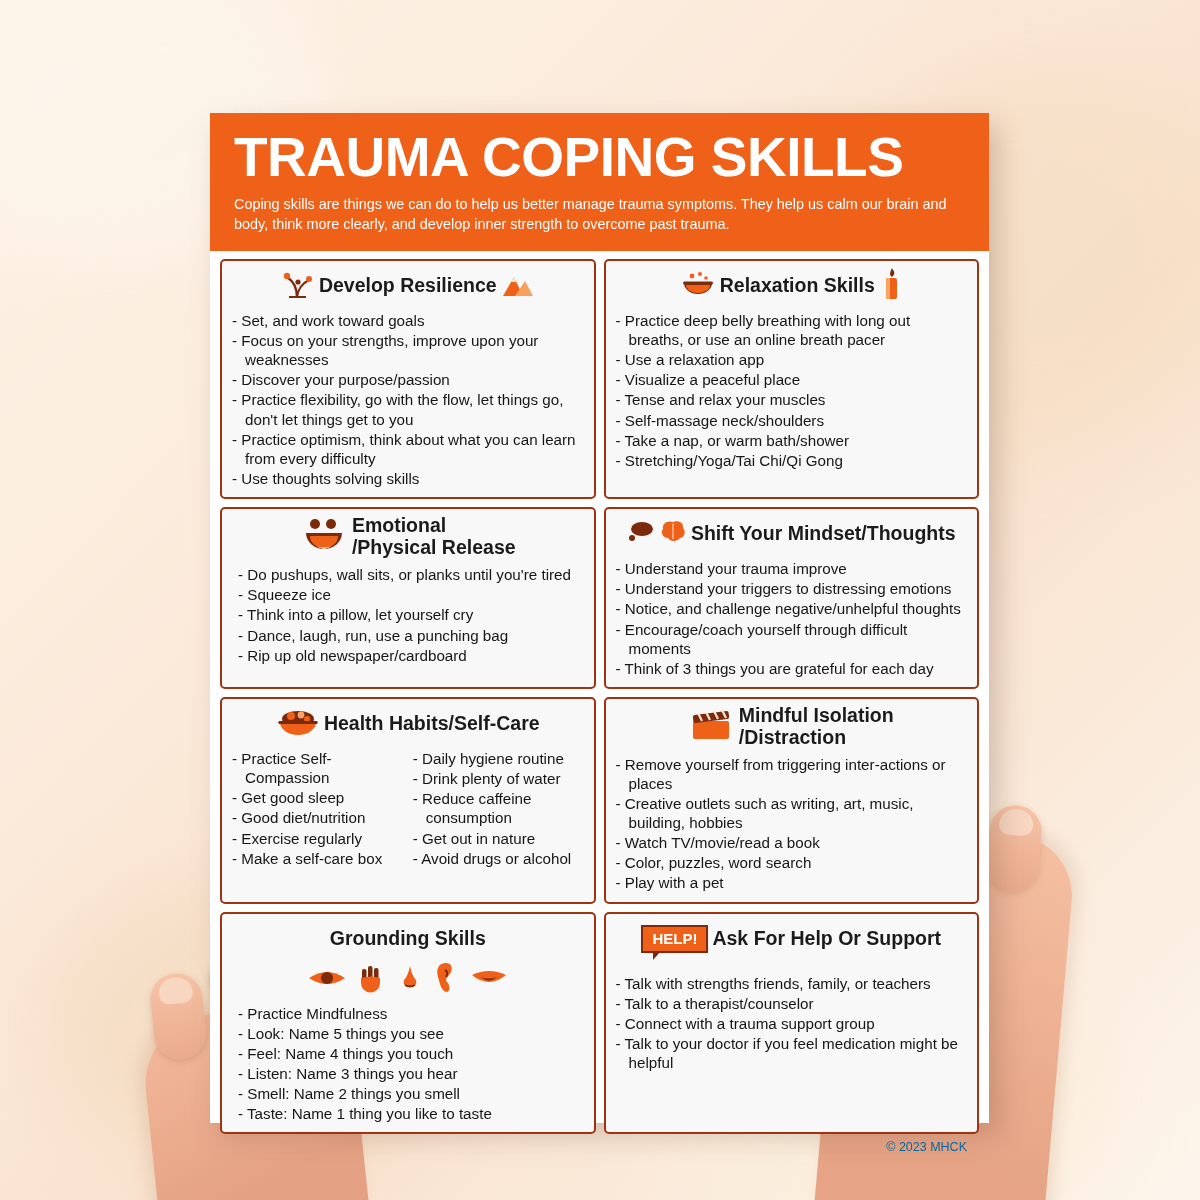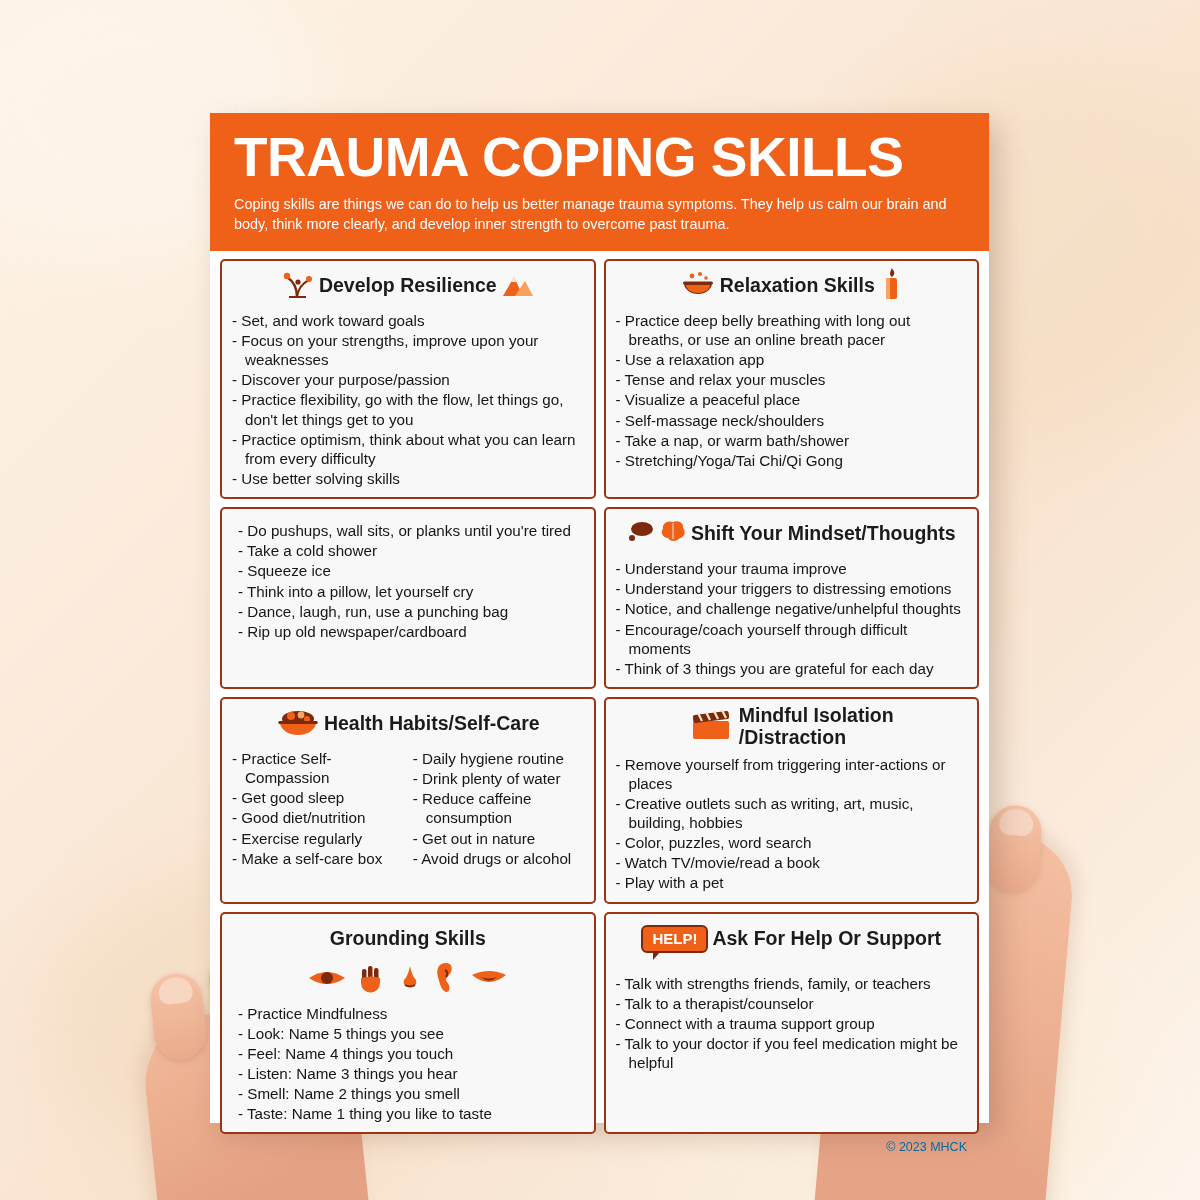--- a/index.html
+++ b/index.html
@@ -165,21 +165,21 @@
   
   .icon { display: inline-block; vertical-align: middle; }
   .icons-row { display: flex; gap: 10px; justify-content: center; align-items: center; margin: 4px 0 2px 0; }
 
   .help-badge {
     background: #ef6019;
     color: #fff;
     font-weight: bold;
     font-size: 15px;
     padding: 3px 9px 4px 9px;
-    border-radius: 6px;
+    border-radius: 0;
     border: 2px solid #7d2a0c;
     position: relative;
   }
   .help-badge::after {
     content: "";
     position: absolute;
     left: 10px;
     bottom: -9px;
     border-width: 9px 8px 0 0;
     border-style: solid;
@@ -248,21 +248,21 @@
               <path d="M13 8 L16 13 L10 13 Z" fill="#fde6cf"></path>
             </svg>
           </span>
         </div>
         <ul class="items">
           <li>Set, and work toward goals</li>
           <li>Focus on your strengths, improve upon your weaknesses</li>
           <li>Discover your purpose/passion</li>
           <li>Practice flexibility, go with the flow, let things go, don't let things get to you</li>
           <li>Practice optimism, think about what you can learn from every difficulty</li>
-          <li>Use better solving skills</li>
+          <li>Use thoughts solving skills</li>
         </ul>
       </div>
 
       <div class="card">
         <div class="card-head">
           <span class="icon">
             <svg width="36" height="30" viewBox="0 0 36 30">
               <circle cx="12" cy="7" r="2.4" fill="#ef6019"></circle>
               <circle cx="20" cy="5" r="2" fill="#ef6019"></circle>
               <circle cx="26" cy="9" r="1.8" fill="#ef6019"></circle>
@@ -276,32 +276,46 @@
             <svg width="24" height="32" viewBox="0 0 24 32">
               <rect x="7" y="10" width="11" height="21" rx="2" fill="#ef6019"></rect>
               <rect x="7" y="10" width="4" height="21" fill="#f7a464"></rect>
               <path d="M12.5 9 C9 5, 13 2, 12.5 0 C16 3, 16.5 7, 12.5 9 Z" fill="#7d2a0c"></path>
             </svg>
           </span>
         </div>
         <ul class="items">
           <li>Practice deep belly breathing with long out breaths,  or use an online breath pacer</li>
           <li>Use a relaxation app</li>
+          <li>Visualize a peaceful place</li>
           <li>Tense and relax your muscles</li>
-          <li>Visualize a peaceful place</li>
           <li>Self-massage neck/shoulders</li>
           <li>Take a nap, or warm bath/shower</li>
           <li>Stretching/Yoga/Tai Chi/Qi Gong</li>
         </ul>
       </div>
 
       <div class="card">
+        <div class="card-head">
+          <span class="icon">
+            <svg width="48" height="40" viewBox="0 0 48 40">
+              <circle cx="15" cy="9" r="5" fill="#7d2a0c"></circle>
+              <circle cx="31" cy="9" r="5" fill="#7d2a0c"></circle>
+              <path d="M6 18 h36 a18 16 0 0 1 -36 0 Z" fill="#7d2a0c"></path>
+              <path d="M10 21 h28 a14 12 0 0 1 -28 0 Z" fill="#ef6019"></path>
+              <path d="M17 31 q7 6 14 0 q-7 3 -14 0 Z" fill="#fbe3d4"></path>
+            </svg>
+          </span>
+          <span class="card-title two-line">
+            <span>Emotional</span><br>
+            <span>/Physical Release</span>
+          </span>
+        </div>
         <ul class="items" style="margin-left:6px;">
           <li>Do pushups, wall sits, or planks until you're tired</li>
-          <li>Take a cold shower</li>
           <li>Squeeze ice</li>
           <li>Think into a pillow, let yourself cry</li>
           <li>Dance, laugh, run, use a punching bag</li>
           <li>Rip up old newspaper/cardboard</li>
         </ul>
       </div>
 
       <div class="card">
         <div class="card-head">
           <span class="icon">
@@ -369,22 +383,22 @@
             </svg>
           </span>
           <span class="card-title two-line">
             <span>Mindful Isolation</span><br>
             <span>/Distraction</span>
           </span>
         </div>
         <ul class="items">
           <li>Remove yourself from triggering inter-actions or places</li>
           <li>Creative outlets such as writing, art, music, building, hobbies</li>
+          <li>Watch TV/movie/read a book</li>
           <li>Color, puzzles, word search</li>
-          <li>Watch TV/movie/read a book</li>
           <li>Play with a pet</li>
         </ul>
       </div>
 
       <div class="card">
         <div class="card-head">
           <span class="card-title">Grounding Skills</span>
         </div>
         <div class="icons-row">
           <span class="icon">

